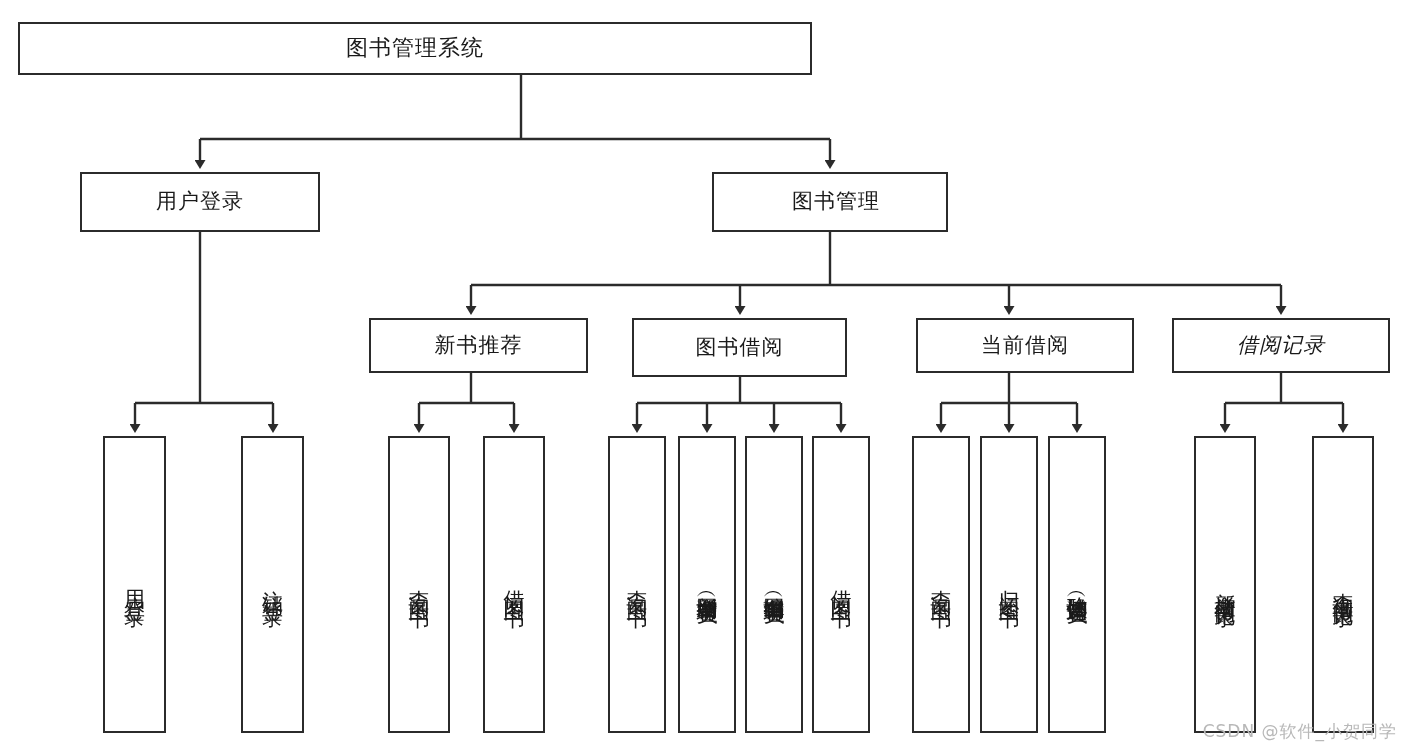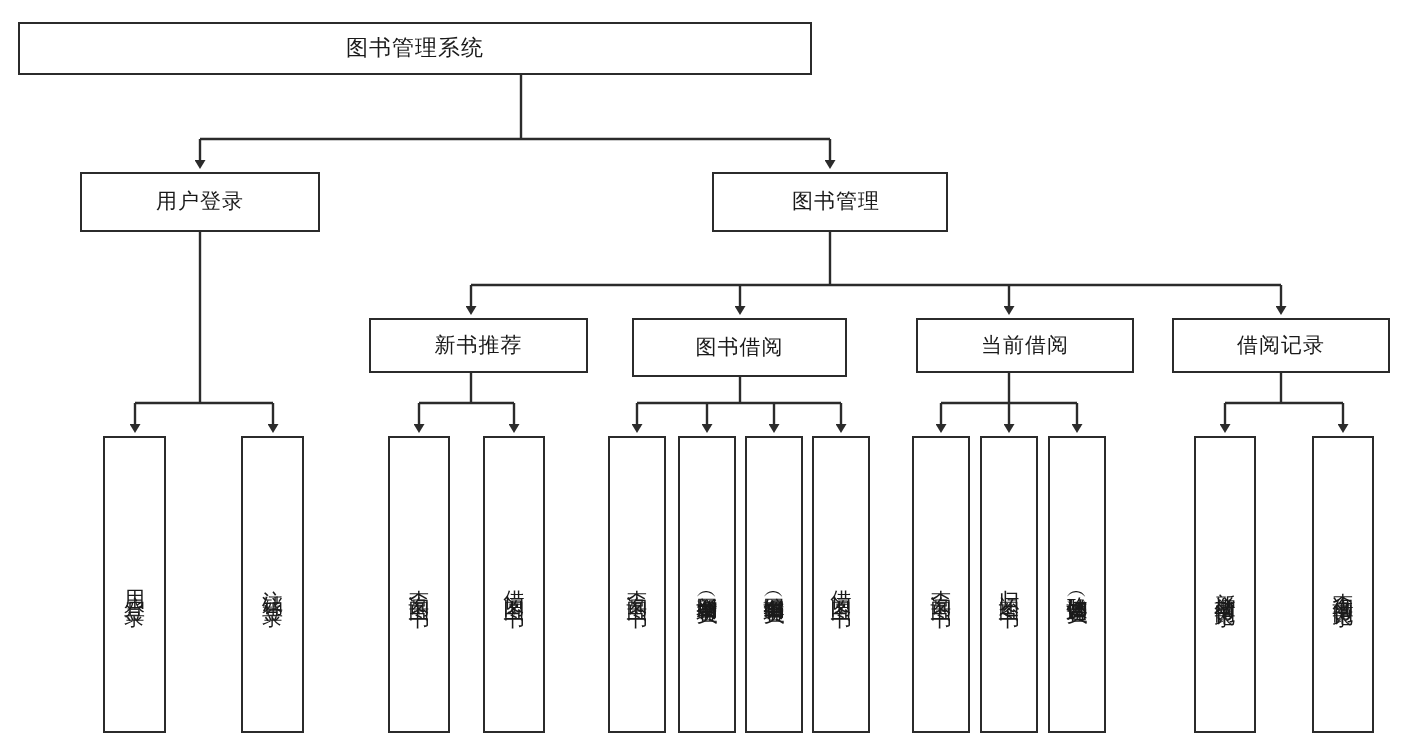--- a/index.html
+++ b/index.html
@@ -91,21 +91,21 @@
       </div>
       <div class="node h" style="left: 369px; top: 318px; width: 219px; height: 55px;">
         <span>新书推荐</span>
       </div>
       <div class="node h" style="left: 632px; top: 318px; width: 215px; height: 59px;">
         <span>图书借阅</span>
       </div>
       <div class="node h" style="left: 900px; top: 318px; width: 218px; height: 55px; margin-left: 16px;">
         <span>当前借阅</span>
       </div>
-      <div class="node h" style="left: 1172px; top: 318px; width: 218px; height: 55px;">
+      <div class="node h" style="left: 1172px; top: 318px; width: 218px; height: 55px; font-style: italic;">
         <span>借阅记录</span>
       </div>
       <div class="node v" style="left: 103px; top: 436px; width: 63px; height: 297px;">
         <span>用户登录</span>
       </div>
       <div class="node v" style="left: 241px; top: 436px; width: 63px; height: 297px;">
         <span>注销登录</span>
       </div>
       <div class="node v" style="left: 388px; top: 436px; width: 62px; height: 297px;">
         <span>查询图书</span>
@@ -134,13 +134,14 @@
       <div class="node v xlong" style="left: 1048px; top: 436px; width: 58px; height: 297px;">
         <span>确认归还（管理员）</span>
       </div>
       <div class="node v long" style="left: 1194px; top: 436px; width: 62px; height: 297px;">
         <span>新增借阅记录</span>
       </div>
       <div class="node v long" style="left: 1312px; top: 436px; width: 62px; height: 297px;">
         <span>查询借阅记录</span>
       </div>
     </div>
+  <div id="watermark">CSDN @软件_小贺同学</div>
 </div>
 
 </body></html>

